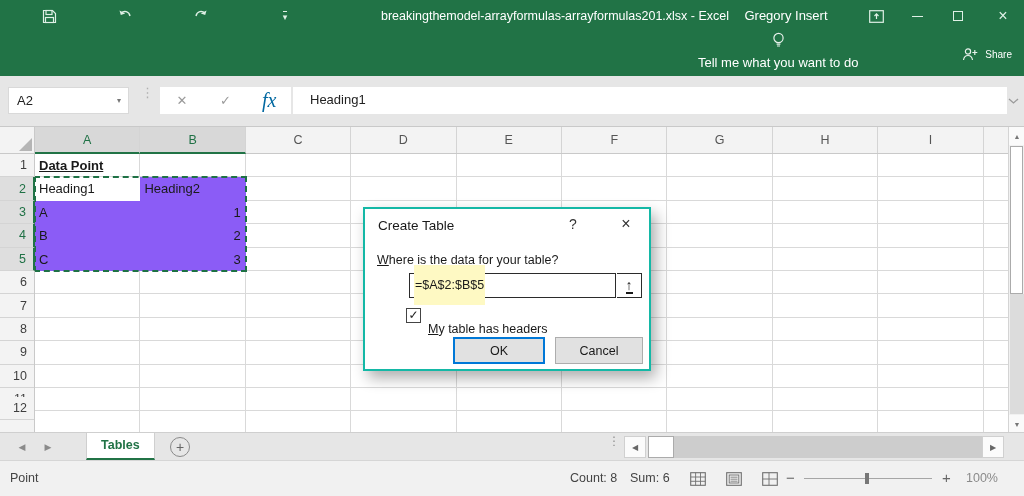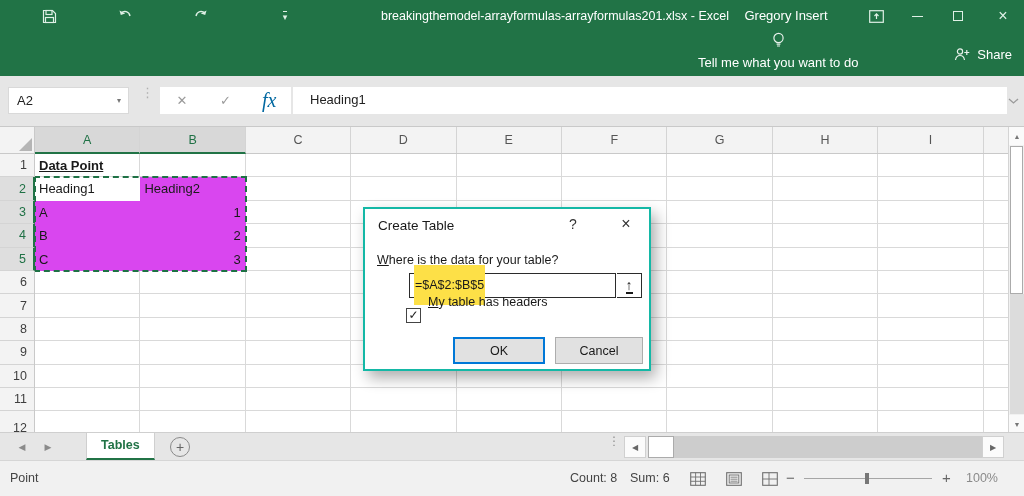--- a/index.html
+++ b/index.html
@@ -24,21 +24,21 @@
 
   
   .ribbonrow { position:absolute; left:0; top:32px; width:1024px; height:44px;
     background:#217346; }
   .rtabs { position:absolute; left:14px; top:0; height:44px; display:flex; align-items:center; }
   .rtab { color:#fff; font-size:13px; padding:0 14px; height:44px; line-height:46px;
     white-space:nowrap; cursor:default; }
   .tellme { position:absolute; left:698px; top:0; height:44px; display:flex;
     align-items:center; gap:7px; color:#fff; font-size:13px;flex-direction:column; }
   .share { position:absolute; right:12px; top:0; height:44px; display:flex;
-    align-items:center; gap:7px; color:#fff; font-size:13px; }
+    align-items:center; gap:7px; color:#fff; font-size:10px; }
 
   
   .formularow { position:absolute; left:0; top:76px; width:1024px; height:50px;
     background:#e6e6e6; }
   .namebox { position:absolute; left:8px; top:11px; width:121px; height:27px;
     background:#fff; border:1px solid #d9d9d9; font-size:13px; color:#222;
     line-height:25px; padding-left:8px; }
   .namebox .caret { position:absolute; right:7px; top:0; line-height:25px;
     font-size:8px; color:#777; }
   .fdots { position:absolute; left:141px; top:13px; color:#b0b0b0; font-size:13px;
@@ -77,21 +77,21 @@
     background-image:
       repeating-linear-gradient(to right, transparent 0px, transparent 104.4px, #d9d9d9 104.4px, #d9d9d9 105.4px),
       repeating-linear-gradient(to bottom, transparent 0px, transparent 22.4px, #d9d9d9 22.4px, #d9d9d9 23.4px); }
   .selfill { position:absolute; left:35px; top:50.4px; width:210.8px; height:93.6px;
     background:#d0d0d0; }
   .cell { position:absolute; font-size:13px; color:#1a1a1a; line-height:23px;
     padding-left:4px; white-space:nowrap; overflow:hidden; }
   .cell.alignright { text-align:right; padding-right:5px; padding-left:0; }
   .cell.cellbold { font-weight:bold; }
   .cell.cellunderline { text-decoration:underline; }
-  .cell.cellsel { background:#d946ef; }
+  .cell.cellsel { background:#8b5cf6; }
   .cell.cellactive { background:#ffffff; }
   .ants { position:absolute; left:34px; top:49.4px; width:212.8px; height:95.6px;
     border:2px dashed #1e7145; pointer-events:none; }
   .vscroll { position:absolute; right:0; top:0; width:16px; height:306px;
     background:#f1f1f1; border-left:1px solid #d4d4d4; }
   .vs-arrow { position:absolute; left:0; width:16px; height:18px; background:#fafafa;
     display:flex; align-items:center; justify-content:center; font-size:7px; color:#777; }
   .vs-thumb { position:absolute; left:1px; top:19px; width:13px; height:148px;
     background:#fff; border:1px solid #ababab; }
   .vs-track-low { position:absolute; left:1px; top:167px; width:14px; height:120px;
@@ -145,30 +145,30 @@
     color:#1a1a1a; z-index:10; }
   .dlg-title { position:absolute; left:13px; top:9px; font-size:13.5px; }
   .dlg-help { position:absolute; left:198px; top:7px; font-size:14px; color:#333;
     width:20px; text-align:center; }
   .dlg-close { position:absolute; left:248px; top:6px; font-size:16px; color:#333;
     width:26px; text-align:center; }
   .dlg-prompt { position:absolute; left:12px; top:44px; font-size:12.5px; }
   .dlg-input { position:absolute; left:44px; top:64px; width:207px; height:25px;
     background:#fff; border:1px solid #2b2b2b; font-size:12.5px; line-height:23px;
     padding-left:4px; }
-  .dlg-input .sel-text { background:#fde047; padding:13px 1px;text-align:center; }
+  .dlg-input .sel-text { background:#fef9c3; padding:13px 1px;text-align:center; }
   .dlg-picker { position:absolute; left:252px; top:64px; width:25px; height:25px;
     background:#fff; border:1px solid #2b2b2b; border-left:none; display:flex;
     align-items:center; justify-content:center; }
   .picker-arrow { font-weight:bold; font-size:14px; line-height:1;
     border-bottom:2px solid #1a1a1a; padding-bottom:0px; }
   .dlg-check { position:absolute; left:41px; top:99px; width:15px; height:15px;
     background:#fff; border:1px solid #444; font-size:12px; line-height:13px;
     text-align:center; color:#222; }
-  .dlg-checklabel { position:absolute; left:63px; top:86px; font-size:12.5px; }
+  .dlg-checklabel { position:absolute; left:63px; top:113px; font-size:12.5px; }
   .dlg-btn { position:absolute; top:128px; height:27px; background:#e1e1e1;
     font-size:12.5px; color:#1a1a1a; font-family:"Liberation Sans", sans-serif; }
   .dlg-ok { left:88px; width:92px; border:2px solid #0078d7; }
   .dlg-cancel { left:190px; width:88px; border:1px solid #adadad; }
 
   svg { display:block; }
 </style>
 </head>
 <body>
 
@@ -286,21 +286,21 @@
         <div class="rowhdr selhdr" style="top: 23.4px; height: 23.4px;">2</div>
         <div class="rowhdr selhdr" style="top: 46.8px; height: 23.4px;">3</div>
         <div class="rowhdr selhdr" style="top: 70.2px; height: 23.4px;">4</div>
         <div class="rowhdr selhdr" style="top: 93.6px; height: 23.4px;">5</div>
         <div class="rowhdr" style="top: 117px; height: 23.4px;">6</div>
         <div class="rowhdr" style="top: 140.4px; height: 23.4px;">7</div>
         <div class="rowhdr" style="top: 163.8px; height: 23.4px;">8</div>
         <div class="rowhdr" style="top: 187.2px; height: 23.4px;">9</div>
         <div class="rowhdr" style="top: 210.6px; height: 23.4px;">10</div>
         <div class="rowhdr" style="top: 234px; height: 23.4px;">11</div>
-        <div class="rowhdr" style="top: 263px; height: 23.4px;">12</div>
+        <div class="rowhdr" style="top: 243px; height: 23.4px;">12</div>
       </div>
     <div class="corner">
         <span class="tri"></span>
       </div>
     <div class="vscroll">
       <span class="vs-arrow" style="top:0;">▲</span>
       <span class="vs-track-low"></span>
       <span class="vs-thumb"></span>
       <span class="vs-arrow" style="top:288px;">▼</span>
     </div>

